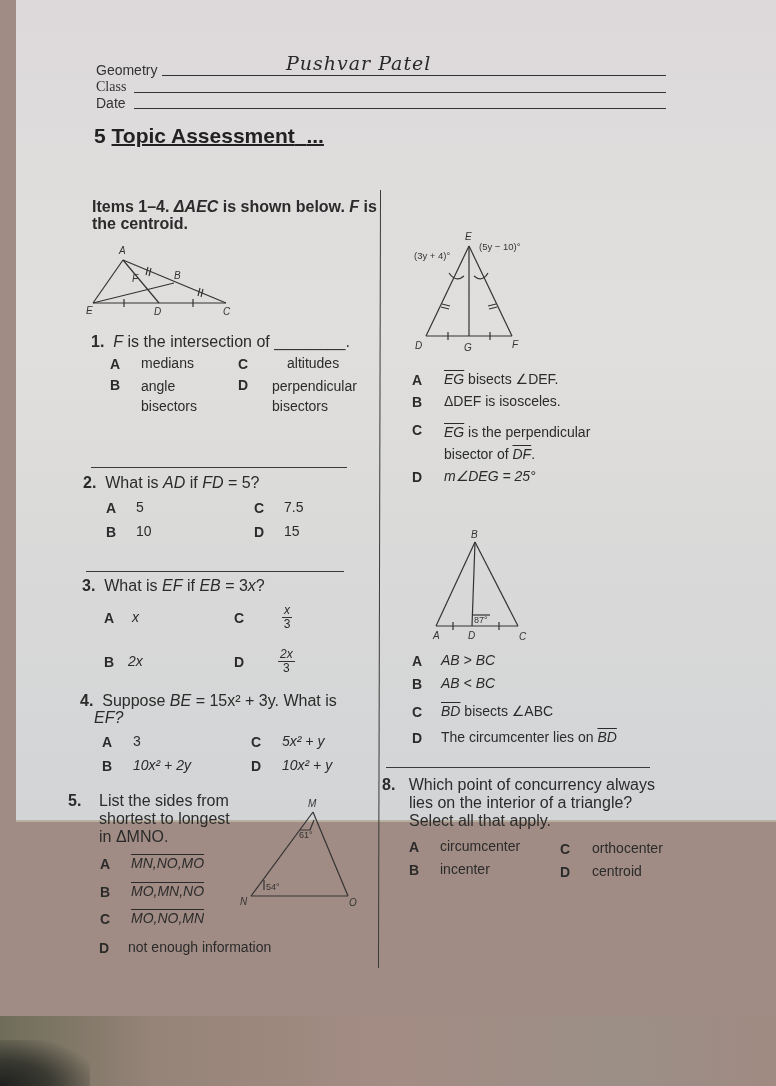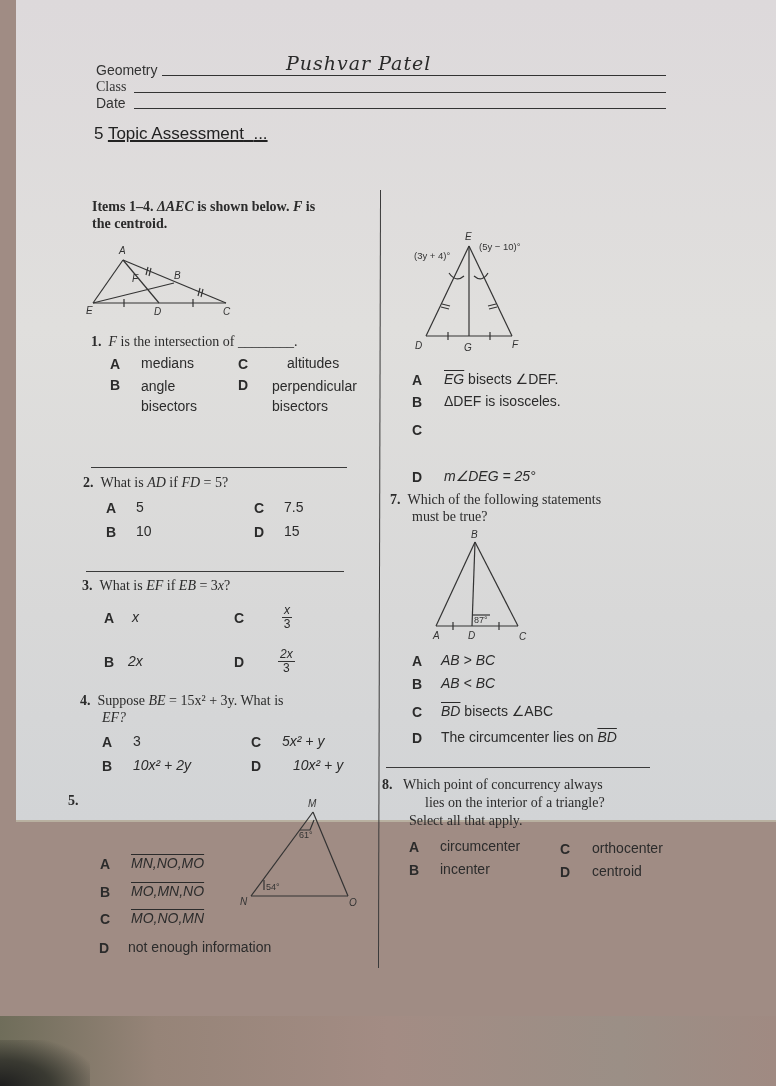--- a/index.html
+++ b/index.html
@@ -28,23 +28,23 @@
     background: linear-gradient(180deg, #ddd9db 0%, #e0dfdd 40%, #d8d8d8 75%, #d2d4d6 100%);
     border-bottom: 2px solid #b8b0a0;
   }
   .abs { position: absolute; }
   .hdr-label { font-size: 14px; color: #333; }
   .hdr-line { position: absolute; height: 1px; background: #333; }
   .signature {
     font-family: "DejaVu Serif", serif; font-style: italic;
     font-size: 19px; color: #2a2a2a; letter-spacing: 1px;
   }
-  .title { font-size: 17px; font-weight: normal; color: #222; }
+  .title { font-size: 21px; font-weight: bold; color: #222; }
   .title u { text-decoration: underline; text-decoration-thickness: 2px; }
-  .q { font-size: 14px; color: #2b2b2b; line-height: 17px; font-family: Liberation Serif, serif; }
+  .q { font-size: 16px; color: #2b2b2b; line-height: 17px; }
   .bold { font-weight: bold; }
   .it { font-style: italic; }
   .letter { font-weight: bold; font-size: 14px; color: #2b2b2b; }
   .opt { font-size: 14px; color: #2b2b2b; }
   .ov { text-decoration: overline; font-style: italic; }
   .frac { display: inline-flex; flex-direction: column; align-items: center; font-size: 12px; line-height: 13px; }
   .frac .num { border-bottom: 1px solid #333; padding: 0 2px; font-style: italic; }
   .vline { position: absolute; width: 1px; background: #3a3a3a; }
   .hline { position: absolute; height: 1px; background: #3a3a3a; }
   svg text { font-family: "Liberation Sans", sans-serif; font-style: italic; fill: #333; }
@@ -143,32 +143,35 @@
       <span>3</span>
     </div>
   <div class="abs" style="left:218px;top:653px;"><span class="letter">D</span></div>
   <div class="abs frac" style="left:262px;top:648px;">
       <span class="num">2x</span>
       <span>3</span>
     </div>
 
   <div class="abs q" style="left:64px;top:692px;">
     <span class="bold">4.</span>&nbsp;&nbsp;<span>Suppose </span><span class="it">BE</span><span> = 15x² + 3y. What is</span><br>
-    <span class="it" style="margin-left:22px;">EF?</span>
+    <span class="it" style="margin-left:14px;">EF?</span>
   </div>
   <div class="abs" style="left:86px;top:733px;"><span class="letter">A</span></div>
   <div class="abs opt" style="left:117px;top:733px;">3</div>
   <div class="abs" style="left:86px;top:757px;"><span class="letter">B</span></div>
   <div class="abs opt it" style="left:117px;top:757px;">10x² + 2y</div>
   <div class="abs" style="left:235px;top:733px;"><span class="letter">C</span></div>
   <div class="abs opt it" style="left:266px;top:733px;">5x² + y</div>
   <div class="abs" style="left:235px;top:757px;"><span class="letter">D</span></div>
-  <div class="abs opt it" style="left:266px;top:757px;margin-left:11px;">10x² + y</div>
+  <div class="abs opt it" style="left:266px;top:757px;">10x² + y</div>
 
   <div class="abs q" style="left:52px;top:792px;"><span class="bold">5.</span></div>
+  <div class="abs q" style="left:83px;top:792px;line-height:18px;">
+    <span>List the sides from</span><br><span>shortest to longest</span><br><span>in ΔMNO.</span>
+  </div>
   <div class="abs" style="left:84px;top:855px;"><span class="letter">A</span></div>
   <div class="abs opt ov" style="left:115px;top:855px;">MN,NO,MO</div>
   <div class="abs" style="left:84px;top:883px;"><span class="letter">B</span></div>
   <div class="abs opt ov" style="left:115px;top:883px;">MO,MN,NO</div>
   <div class="abs" style="left:84px;top:910px;"><span class="letter">C</span></div>
   <div class="abs opt ov" style="left:115px;top:910px;">MO,NO,MN</div>
   <div class="abs" style="left:83px;top:939px;"><span class="letter">D</span></div>
   <div class="abs opt" style="left:112px;top:939px;">not enough information</div>
 
   <svg class="abs" style="left:220px;top:798px;" width="130" height="110">
@@ -207,27 +210,27 @@
     <text x="9" y="121" font-size="10">D</text>
     <text x="58" y="123" font-size="10">G</text>
     <text x="106" y="120" font-size="10">F</text>
   </svg>
 
   <div class="abs" style="left:396px;top:371px;"><span class="letter">A</span></div>
   <div class="abs opt" style="left:428px;top:371px;"><span class="ov">EG</span><span> bisects ∠DEF.</span></div>
   <div class="abs" style="left:396px;top:393px;"><span class="letter">B</span></div>
   <div class="abs opt" style="left:428px;top:393px;">ΔDEF is isosceles.</div>
   <div class="abs" style="left:396px;top:421px;"><span class="letter">C</span></div>
+  <div class="abs opt" style="left:428px;top:421px;line-height:22px;">
+    <span class="ov">EG</span><span> is the perpendicular</span><br>
+    <span>bisector of </span><span class="ov">DF</span><span>.</span>
+  </div>
   <div class="abs" style="left:396px;top:468px;"><span class="letter">D</span></div>
   <div class="abs opt it" style="left:428px;top:468px;">m∠DEG = 25°</div>
 
-  <div class="abs q" style="left:374px;top:491px;">
-    <span class="bold">7.</span>&nbsp;&nbsp;<span>Which of the following statements</span><br>
-    <span style="margin-left:22px;">must be true?</span>
-  </div>
   <svg class="abs" style="left:390px;top:527px;" width="140" height="120">
     <g stroke="#333" stroke-width="1.2" fill="none">
       <line x1="69" y1="15" x2="30" y2="99"></line>
       <line x1="69" y1="15" x2="112" y2="99"></line>
       <line x1="30" y1="99" x2="112" y2="99"></line>
       <line x1="69" y1="15" x2="66" y2="99"></line>
       <path d="M 67 88 L 84 88"></path>
       <line x1="47" y1="95" x2="47" y2="103"></line>
       <line x1="93" y1="95" x2="93" y2="103"></line>
     </g>
@@ -244,21 +247,21 @@
   <div class="abs opt it" style="left:425px;top:675px;">AB &lt; BC</div>
   <div class="abs" style="left:396px;top:703px;"><span class="letter">C</span></div>
   <div class="abs opt" style="left:425px;top:703px;"><span class="ov">BD</span><span> bisects ∠ABC</span></div>
   <div class="abs" style="left:396px;top:729px;"><span class="letter">D</span></div>
   <div class="abs opt" style="left:425px;top:729px;"><span>The circumcenter lies on </span><span class="ov">BD</span></div>
 
   <div class="hline" style="left:370px;top:767px;width:264px;"></div>
 
   <div class="abs q" style="left:366px;top:776px;line-height:18px;">
     <span class="bold">8.</span>&nbsp;&nbsp;&nbsp;<span>Which point of concurrency always</span><br>
-    <span style="margin-left:43px;">lies on the interior of a triangle?</span><br>
+    <span style="margin-left:27px;">lies on the interior of a triangle?</span><br>
     <span style="margin-left:27px;">Select all that apply.</span>
   </div>
   <div class="abs" style="left:393px;top:838px;"><span class="letter">A</span></div>
   <div class="abs opt" style="left:424px;top:838px;">circumcenter</div>
   <div class="abs" style="left:393px;top:861px;"><span class="letter">B</span></div>
   <div class="abs opt" style="left:424px;top:861px;">incenter</div>
   <div class="abs" style="left:544px;top:840px;"><span class="letter">C</span></div>
   <div class="abs opt" style="left:576px;top:840px;text-align:right;">orthocenter</div>
   <div class="abs" style="left:544px;top:863px;"><span class="letter">D</span></div>
   <div class="abs opt" style="left:576px;top:863px;">centroid</div>

